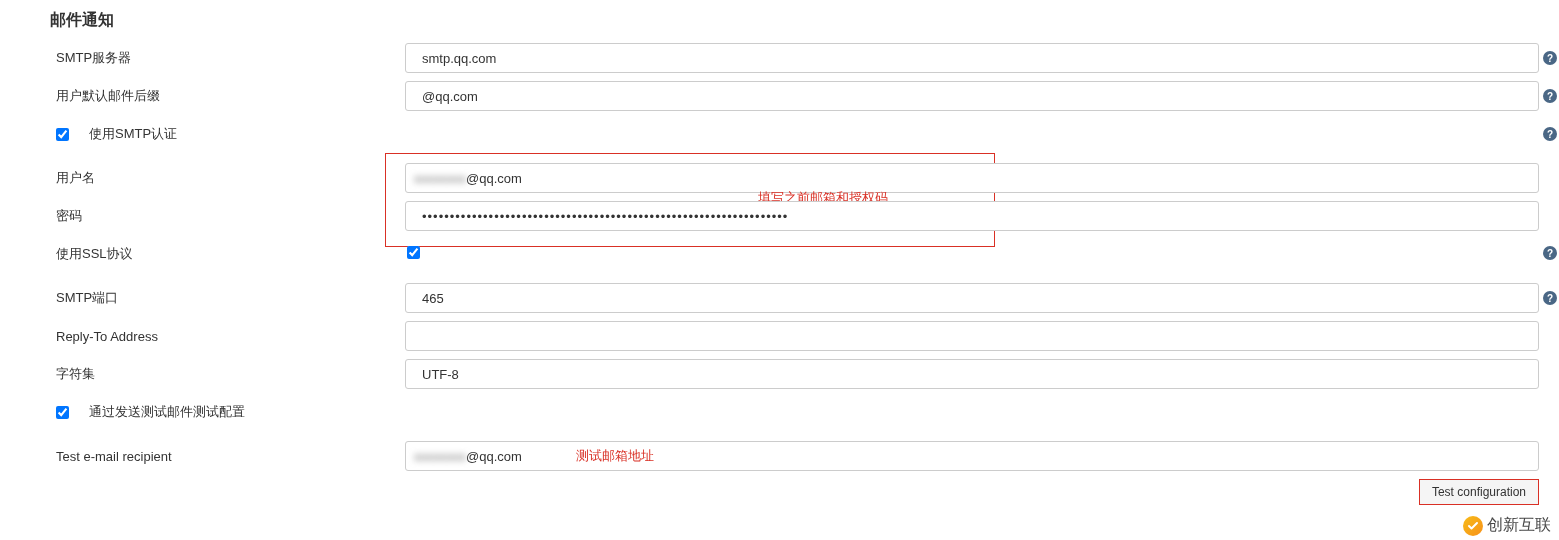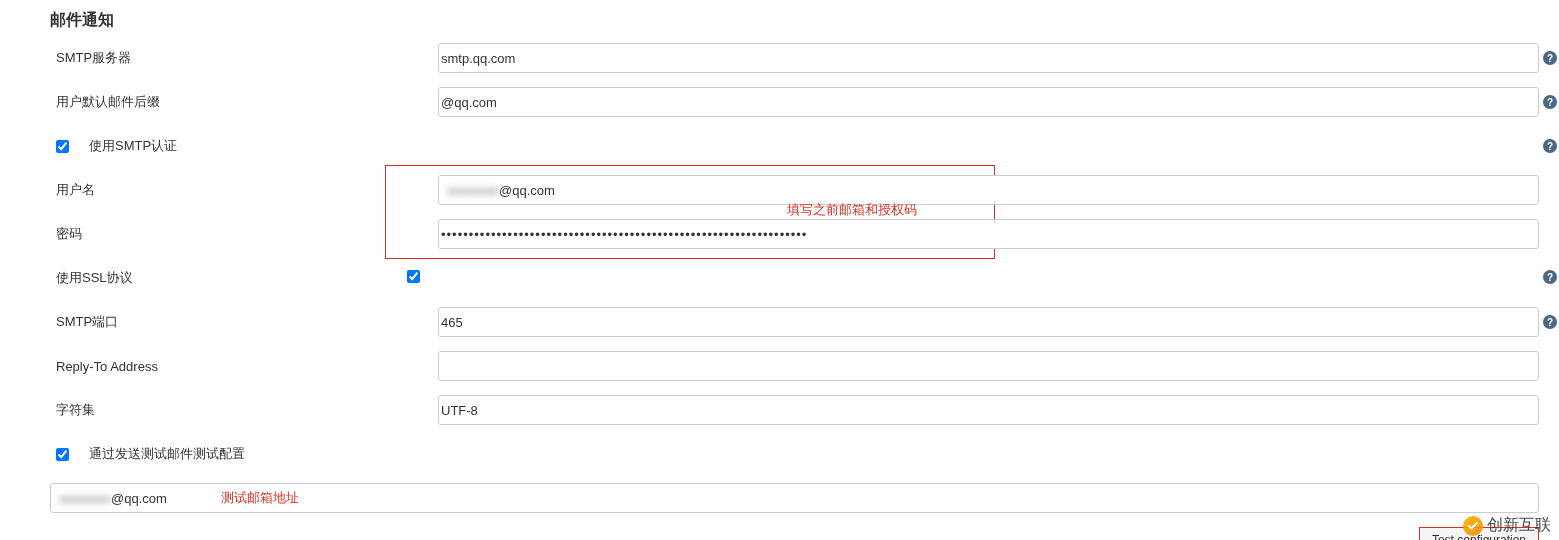--- a/index.html
+++ b/index.html
@@ -1,22 +1,22 @@
 <!DOCTYPE html>
 <html><head>
   <meta charset="utf-8">
   <style>
     * { box-sizing: border-box; margin: 0; padding: 0; }
     body { font-family: "Microsoft YaHei", Arial, sans-serif; font-size: 13px; color: #333; padding: 10px 0 0 50px; background: #fff; width: 1559px; }
     .section-title { font-weight: bold; font-size: 16px; margin-bottom: 12px; }
     .form-row { display: flex; align-items: center; margin-bottom: 14px; min-height: 30px; }
-    .form-row.with-input { margin-bottom: 14px; gap: 33px; }
+    .form-row.with-input { margin-bottom: 8px; }
     .label-col { width: 355px; padding-left: 6px; flex-shrink:0; }
     .input-col { flex: 1; position: relative; padding-right: 20px; }
-    .text-input { width: 100%; height: 30px; border: 1px solid #ccc; border-radius: 3px; padding: 0 2px; font-size: 13px; color:#333; background:#fff;}
+    .text-input { width: 100%; height: 30px; border: 1px solid #ccc; border-radius: 3px; padding: 0 16px; font-size: 13px; color:#333; background:#fff;}
     .checkbox-row { display:flex; align-items:center; gap:20px;}
     .checkbox-row input[type="checkbox"] { margin:0; }
     .help-icon { position: absolute; right: 2px; top: 50%; transform: translateY(-50%); width: 14px; height: 14px; border-radius: 50%; background: #4a6785; color:#fff; font-size:10px; font-weight:bold; display:flex; align-items:center; justify-content:center; cursor:pointer;}
     .help-icon-standalone { position:absolute; right:2px; width:14px; height:14px; border-radius:50%; background:#4a6785; color:#fff; font-size:10px; font-weight:bold; display:flex; align-items:center; justify-content:center; cursor:pointer;}
     .annotation-red { color: #d93025; font-size: 13px; }
     .red-box { position:absolute; border:1px solid #d93025; pointer-events:none; }
     .button-row { text-align: right; padding-right: 20px; margin-top: 8px;}
     .btn { display:inline-block; border:1px solid #d93025; background:#f5f5f5; color:#333; font-size:12px; padding:5px 12px; cursor:pointer;}
     .blurred-prefix { filter: blur(3px); color:#777; user-select:none; display:inline-block;}
     .input-like { width: 100%; height: 30px; border: 1px solid #ccc; border-radius: 3px; padding: 0 8px; font-size: 13px; display:flex; align-items:center; gap:0; position:relative; background:#fff;}
@@ -64,21 +64,21 @@
   <div class="form-row with-input">
     <div class="label-col">用户名</div>
     <div class="input-col rel-wrap">
       <div class="input-like">
         <span class="blurred-prefix">xxxxxxxx</span>
           <span class="after-text">@qq.com</span>
       </div>
     </div>
   </div>
 
-  <div style="position:absolute; left:737px; top:26px;" class="annotation-red">填写之前邮箱和授权码</div>
+  <div style="position:absolute; left:708px; top:26px;" class="annotation-red">填写之前邮箱和授权码</div>
 
   <div class="form-row with-input">
     <div class="label-col">密码</div>
     <div class="input-col rel-wrap">
       <input class="text-input" type="text" style="letter-spacing: 1px;" value="••••••••••••••••••••••••••••••••••••••••••••••••••••••••••••••••••">
     </div>
   </div>
 </div>
 
 <div class="form-row">
@@ -113,20 +113,21 @@
 
 <div class="form-row" style="">
   <div class="label-col checkbox-row">
     <input type="checkbox" checked="" style="">
     <span>通过发送测试邮件测试配置</span>
   </div>
   <div class="input-col"></div>
 </div>
 
 <div class="form-row with-input">
+  <div class="label-col">Test e-mail recipient</div>
   <div class="input-col rel-wrap">
     <div class="input-like">
       <span class="blurred-prefix">xxxxxxxx</span>
         <span class="after-text">@qq.com</span>
       <span class="annotation-inside">测试邮箱地址</span>
     </div>
   </div>
 </div>
 
 <div class="button-row">

